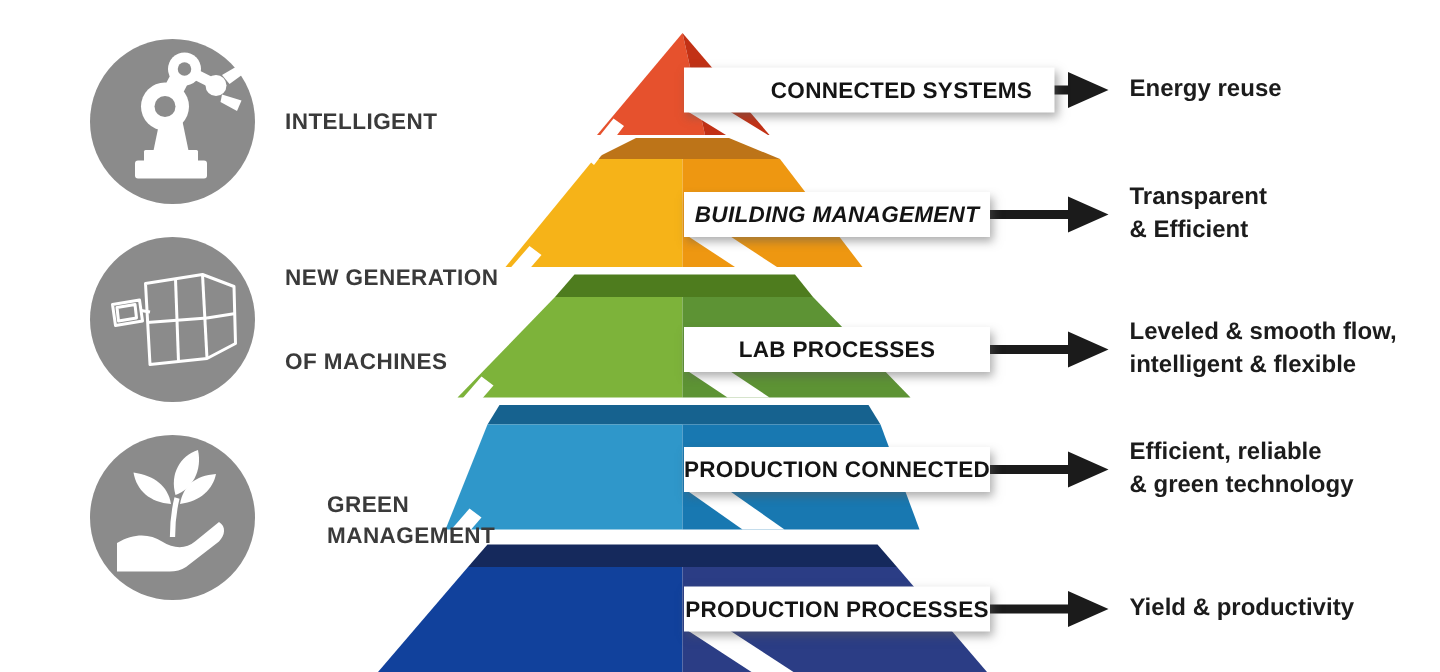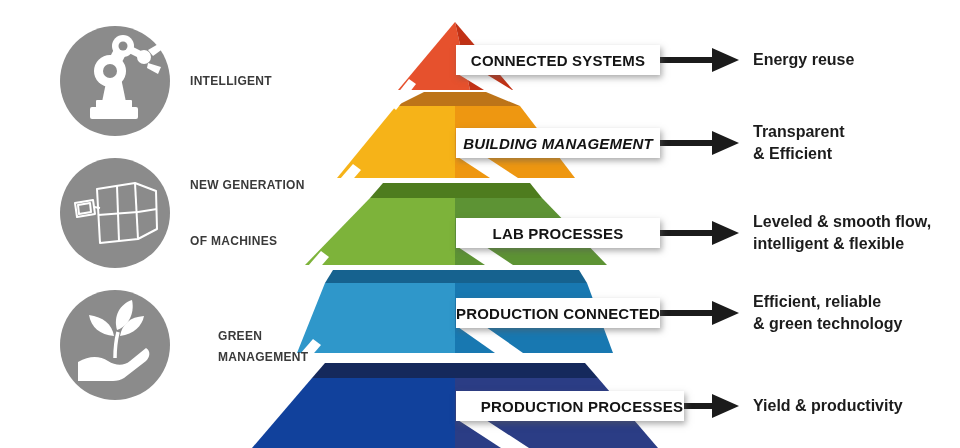--- a/index.html
+++ b/index.html
@@ -5,21 +5,21 @@
   html,body{margin:0;padding:0;background:#fff;}
   #canvas{
     position:relative;width:960px;height:448px;background:#fff;overflow:hidden;
     font-family:"Liberation Sans",sans-serif;
   }
   .abs{position:absolute;}
   
   .feature-circle{width:110px;height:110px;left:60px;}
   .feature-label{
     left:190px;width:180px;height:60px;display:flex;flex-direction:column;justify-content:center;
-    font-size:12px;font-weight:bold;color:#3a3a3a;line-height:21px;letter-spacing:.3px;
+    font-size:15px;font-weight:bold;color:#3a3a3a;line-height:21px;letter-spacing:.3px;
   }
   
   #pyramid-svg{position:absolute;left:0;top:0;width:960px;height:448px;pointer-events:none;}
   
   .level-box{
     left:456px;width:204px;height:30px;background:#ffffff;
     box-shadow:2px 3px 6px rgba(90,90,90,.5);
     display:flex;align-items:center;justify-content:center;
     font-size:15px;font-weight:bold;color:#141414;letter-spacing:.2px;white-space:nowrap;
     z-index:5;
@@ -128,21 +128,21 @@
         <path d="M60,46 C74,44 82,36 84,26 C70,27 62,34 60,46 Z"></path>
       </g>
       <path d="M55,68 C55,58 56,50 58,42" stroke="#ffffff" stroke-width="3.5" fill="none"></path>
     </svg>
   </div>
   <div class="abs feature-label" style="top:317px;margin-left:28px;">
     <span>GREEN</span>
     <span>MANAGEMENT</span>
   </div>
 
-  <div class="abs level-box" style="top:45px;">CONNECTED SYSTEMS</div>
+  <div class="abs level-box" style="top:45px;padding-left:43px;">CONNECTED SYSTEMS</div>
   <div class="abs arrow-shaft" style="top:57px;"></div>
   <div class="abs arrow-head" style="top:48px;"></div>
   <div class="abs desc" style="top:36px;">
     <div>Energy reuse</div>
     <div></div>
   </div>
 
   <div class="abs level-box" style="top:128px;font-style:italic;">BUILDING MANAGEMENT</div>
   <div class="abs arrow-shaft" style="top:140px;"></div>
   <div class="abs arrow-head" style="top:131px;"></div>
@@ -160,21 +160,21 @@
   </div>
 
   <div class="abs level-box" style="top:298px;">PRODUCTION CONNECTED</div>
   <div class="abs arrow-shaft" style="top:310px;"></div>
   <div class="abs arrow-head" style="top:301px;"></div>
   <div class="abs desc" style="top:289px;">
     <div>Efficient, reliable</div>
     <div>&amp; green technology</div>
   </div>
 
-  <div class="abs level-box" style="top:391px;padding-left:24px;">PRODUCTION PROCESSES</div>
+  <div class="abs level-box" style="top:391px;">PRODUCTION PROCESSES</div>
   <div class="abs arrow-shaft" style="top:403px;"></div>
   <div class="abs arrow-head" style="top:394px;"></div>
   <div class="abs desc" style="top:382px;">
     <div>Yield &amp; productivity</div>
     <div></div>
   </div>
 
 </div>
 
 </body></html>

